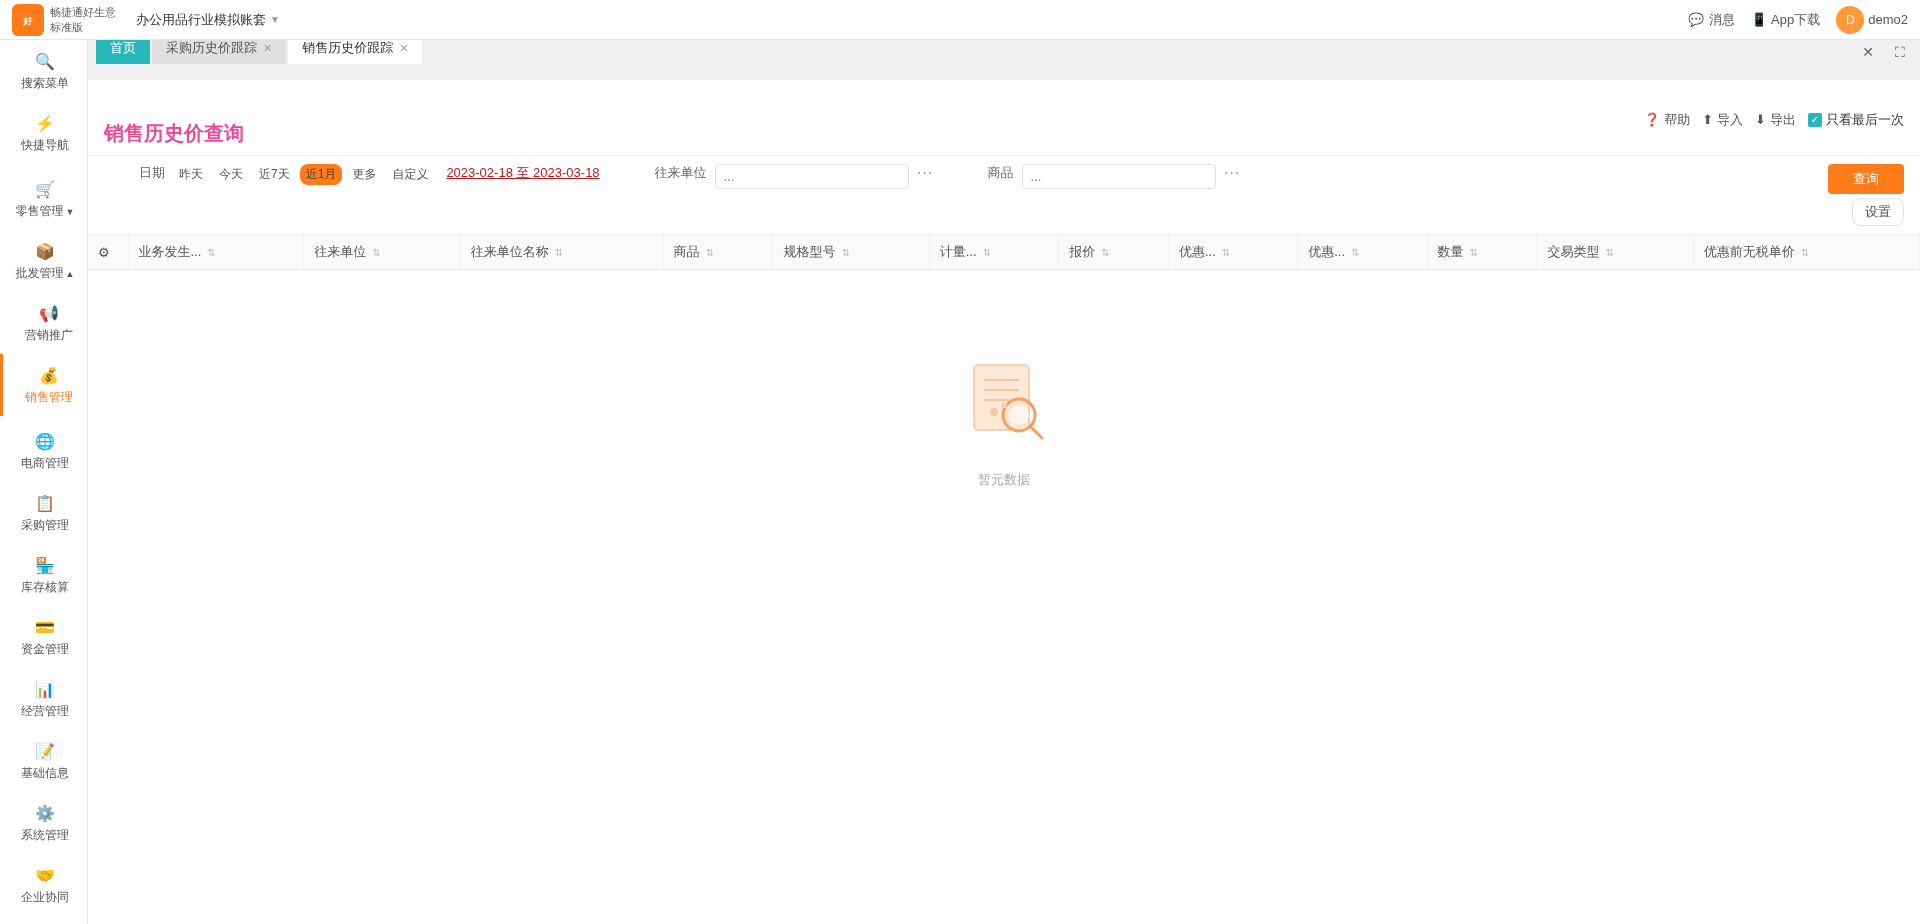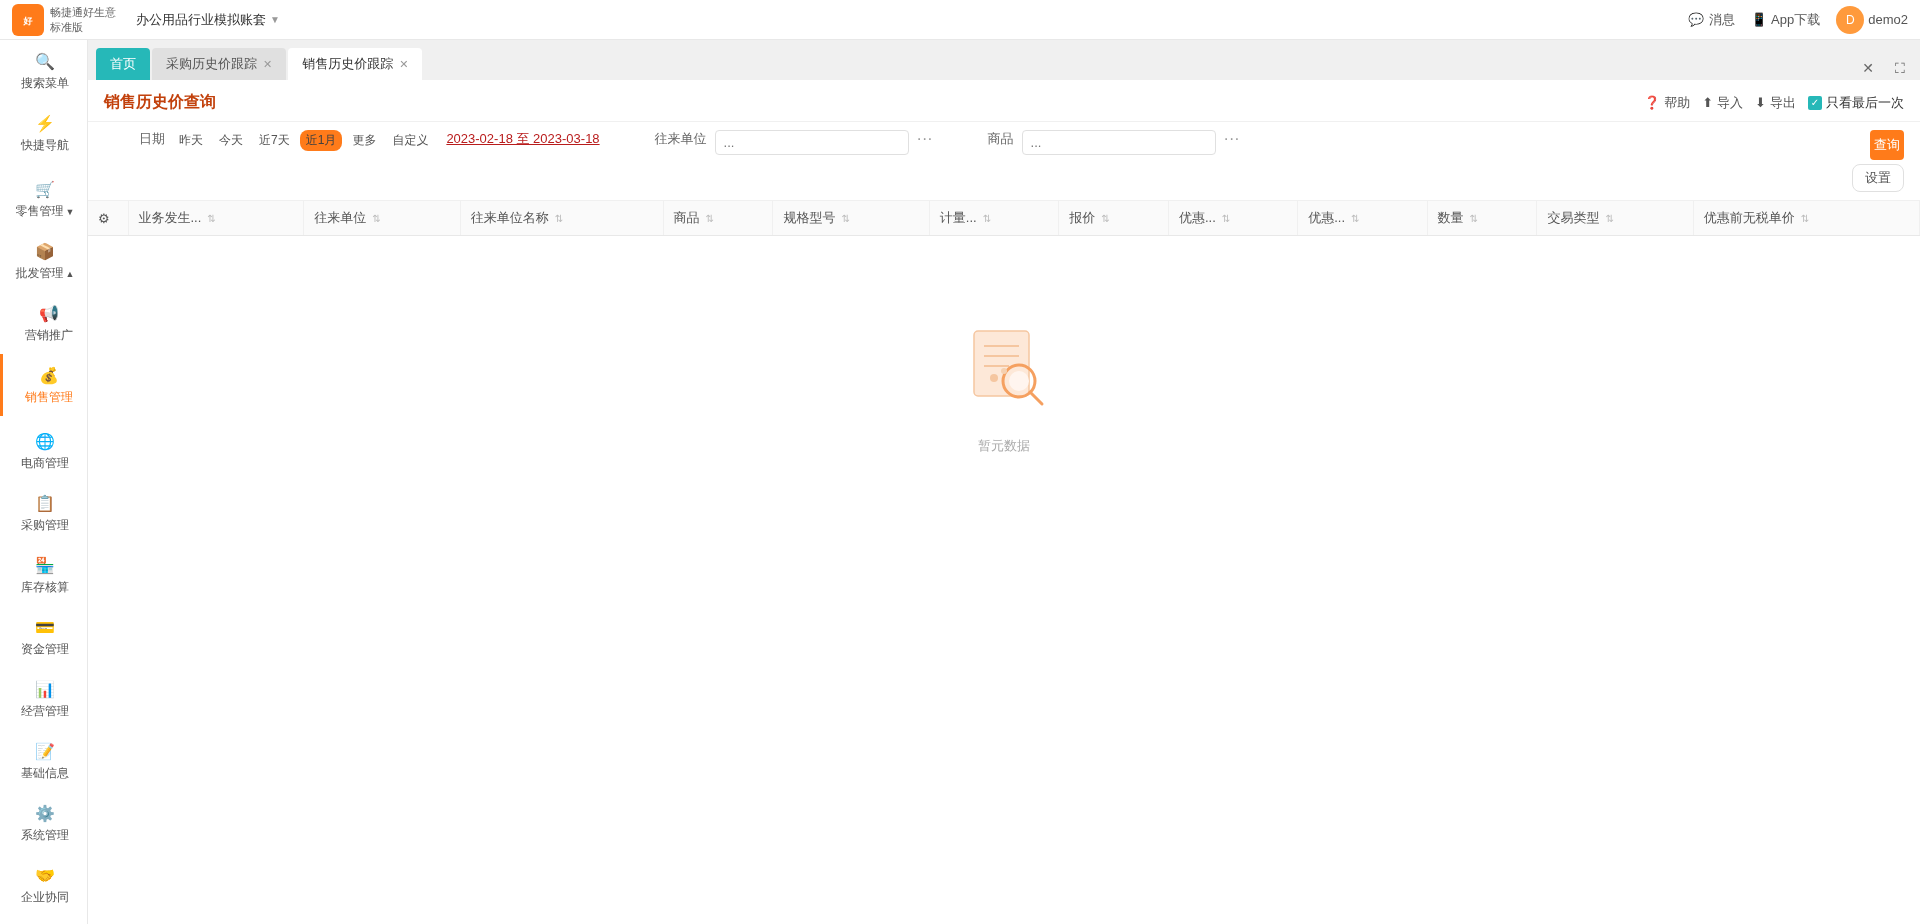--- a/index.html
+++ b/index.html
@@ -144,21 +144,21 @@
       flex-direction: column;
       overflow: hidden;
     }
 
     
     .tabs-bar {
       height: 40px;
       background: #f0f0f0;
       display: flex;
       align-items: flex-end;
-      padding: 0 8px;
+      padding: 16px 8px;
       gap: 2px;
       flex-shrink: 0;
     }
     .tab {
       display: flex;
       align-items: center;
       padding: 0 14px;
       height: 32px;
       border-radius: 4px 4px 0 0;
       cursor: pointer;
@@ -208,23 +208,24 @@
 
     
     .page-header {
       padding: 12px 16px 8px;
       border-bottom: 1px solid #f0f0f0;
       display: flex;
       align-items: center;
       justify-content: space-between;
     }
     .page-title {
-      font-size: 16px;
+      font-size: 20px;
       font-weight: bold;
-      color: #c2410c;
+      color: #ec4899;
+      margin-top: 28px;
     }
     .page-header-actions {
       display: flex;
       align-items: center;
       gap: 12px;
     }
     .header-btn {
       display: flex;
       align-items: center;
       gap: 4px;
@@ -287,21 +288,21 @@
     .dots-btn {
       color: #999;
       cursor: pointer;
       font-size: 16px;
     }
     .query-btn {
       background: #ff7b1a;
       color: white;
       border: none;
       border-radius: 4px;
-      padding: 6px 4px;
+      padding: 6px 25px;
       cursor: pointer;
       font-size: 13px;
     }
     .settings-btn {
       background: white;
       color: #555;
       border: 1px solid #e0e0e0;
       border-radius: 8px;
       padding: 4px 12px;
       cursor: pointer;

